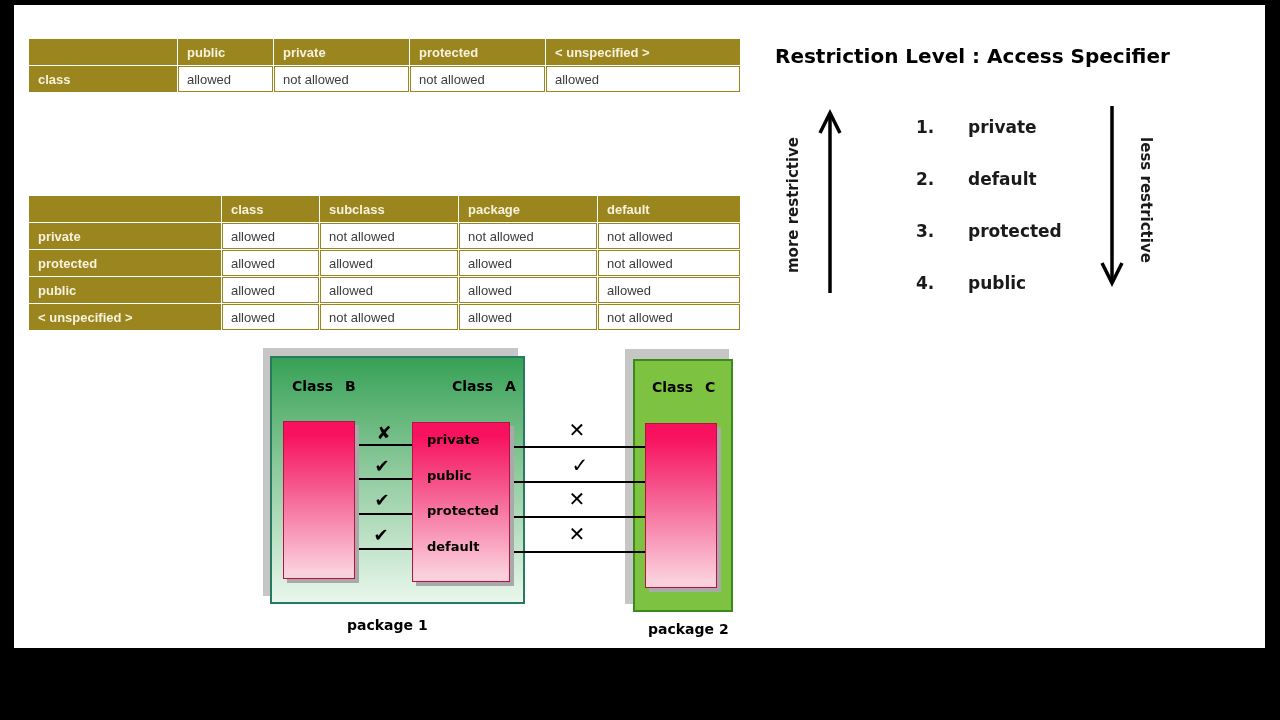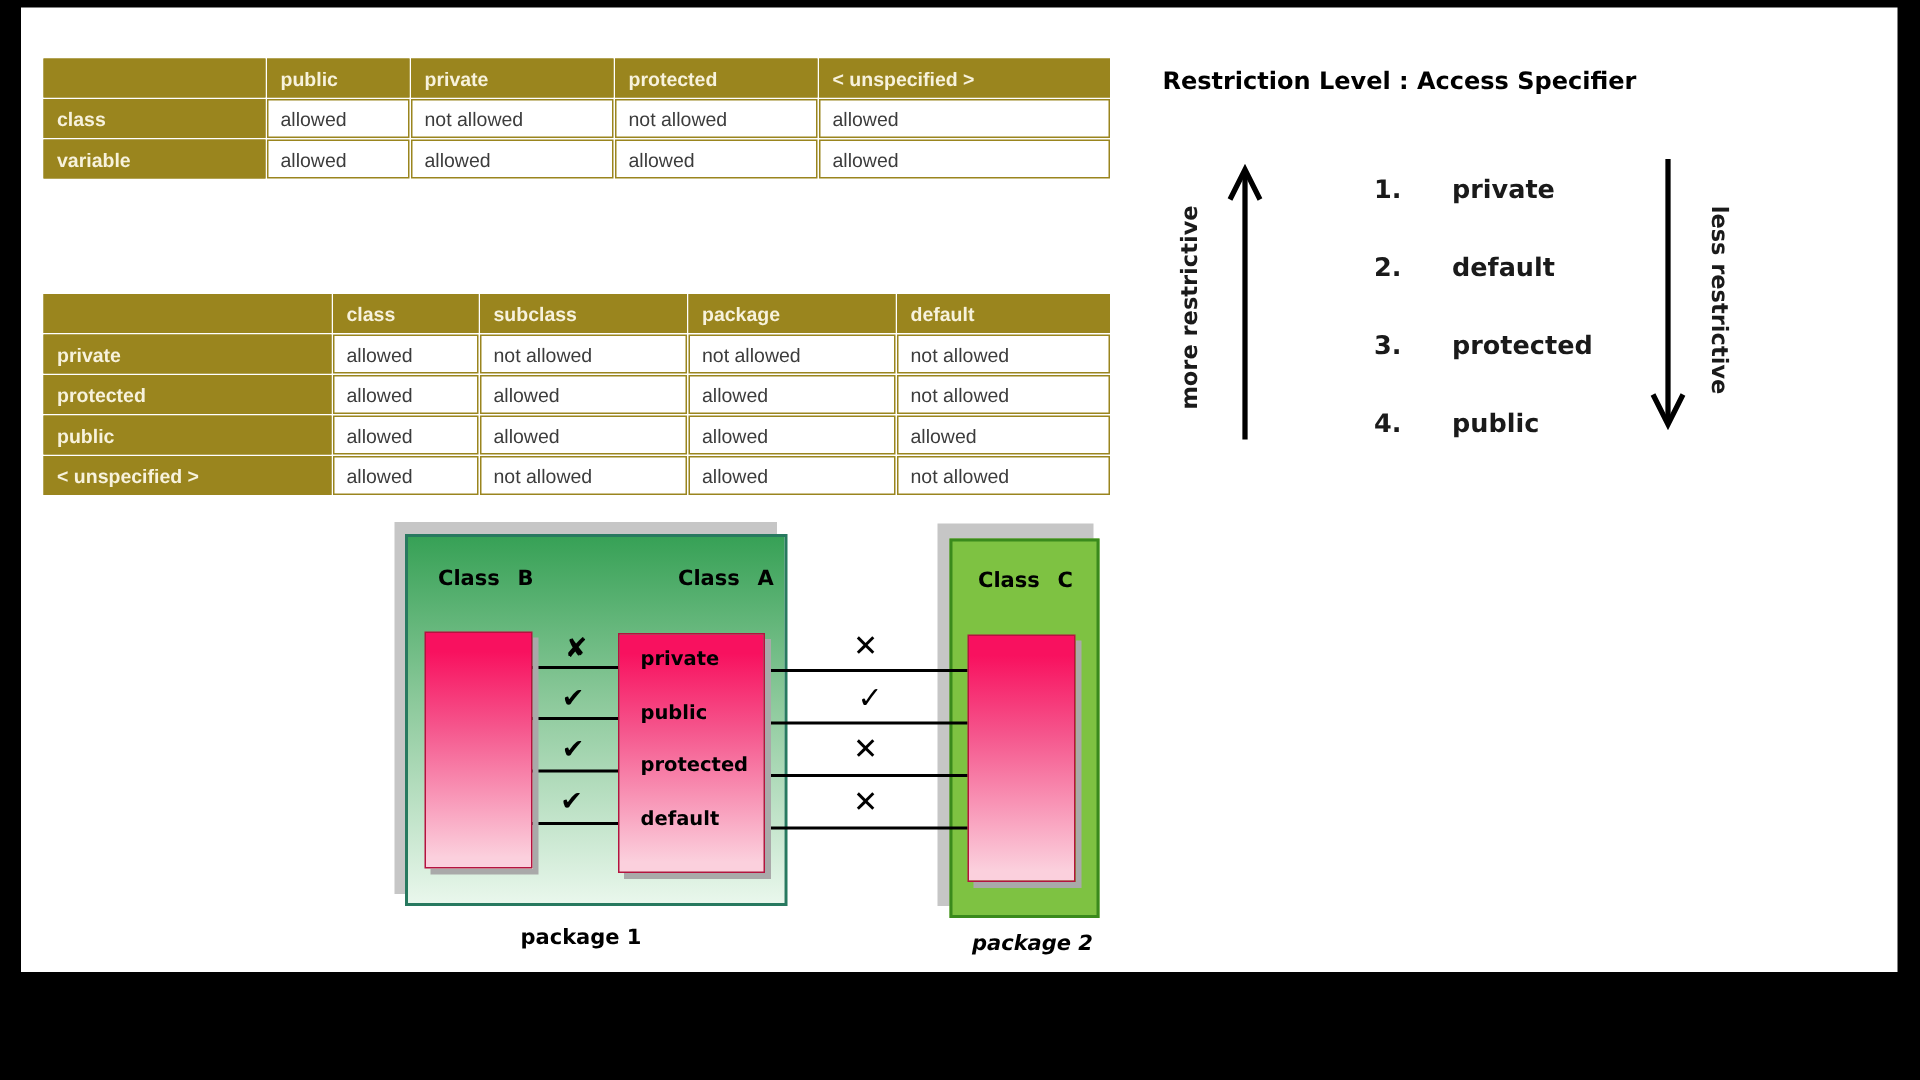--- a/index.html
+++ b/index.html
@@ -35,21 +35,21 @@
   .pkglabel{position:absolute;font-family:"DejaVu Sans",sans-serif;font-weight:bold;
         font-size:14px;color:#000;white-space:nowrap;}
   .cline{position:absolute;height:2px;background:#000;}
   .mark{position:absolute;transform:translate(-50%,-50%);color:#000;
         font-family:"DejaVu Sans",sans-serif;line-height:1;}
   .mark.heavy{font-weight:bold;font-size:18px;}
   .mark.thin{font-weight:normal;font-size:20px;}
 
   
   .panel-title{position:absolute;left:775px;top:44px;font-family:"DejaVu Sans",sans-serif;
-        font-weight:bold;font-size:16px;color:#000;white-space:nowrap;}
+        font-weight:bold;font-size:20px;color:#000;white-space:nowrap;}
   .list-item{position:absolute;font-family:"DejaVu Sans",sans-serif;font-weight:bold;
         font-size:17px;color:#1a1a1a;white-space:nowrap;}
   .list-item .num{display:inline-block;width:52px;}
   .vlabel{position:absolute;font-family:"DejaVu Sans",sans-serif;font-weight:bold;
         font-size:15px;color:#1a1a1a;white-space:nowrap;}
   #more-label{left:793px;top:205px;transform:translate(-50%,-50%) rotate(-90deg);}
   #less-label{left:1146px;top:200px;transform:translate(-50%,-50%) rotate(90deg);}
   .arrow-svg{position:absolute;}
 </style>
 </head>
@@ -74,27 +74,20 @@
       <th>protected</th>
       <th>&lt; unspecified &gt;</th>
     </tr>
     <tr>
       <th>class</th>
       <td class="val">allowed</td>
       <td class="val">not allowed</td>
       <td class="val">not allowed</td>
       <td class="val">allowed</td>
     </tr>
-    <tr>
-      <th>variable</th>
-      <td class="val">allowed</td>
-      <td class="val">allowed</td>
-      <td class="val">allowed</td>
-      <td class="val">allowed</td>
-    </tr>
   </tbody>
     </table>
 
   <table class="spec" id="table2">
     <colgroup>
         <col style="width:192px">
         <col style="width:97px">
         <col style="width:138px">
         <col style="width:138px">
         <col style="width:142px">
@@ -171,21 +164,21 @@
   <span class="mark heavy" style="left:382px;top:466px;">✔</span>
   <span class="mark heavy" style="left:382px;top:500px;">✔</span>
   <span class="mark heavy" style="left:381px;top:535px;">✔</span>
 
   <span class="mark thin" style="left:577px;top:430px;">✕</span>
   <span class="mark thin" style="left:580px;top:465px;">✓</span>
   <span class="mark thin" style="left:577px;top:499px;">✕</span>
   <span class="mark thin" style="left:577px;top:534px;">✕</span>
 
   <div class="pkglabel" style="left:347px;top:617px;">package 1</div>
-  <div class="pkglabel" style="left:648px;top:621px;font-style:italic;">package 2</div>
+  <div class="pkglabel" style="left:648px;top:621px;">package 2</div>
 
   <div class="panel-title">Restriction Level : Access Specifier</div>
 
   <svg class="arrow-svg" style="left:814px;top:106px;" width="32" height="192">
     <line x1="16" y1="10" x2="16" y2="187" stroke="#000" stroke-width="3.5"></line>
     <polyline points="6,27 16,7 26,27" fill="none" stroke="#000" stroke-width="3.5"></polyline>
   </svg>
   <div class="vlabel" id="more-label">more restrictive</div>
 
   <svg class="arrow-svg" style="left:1096px;top:104px;" width="32" height="184">

